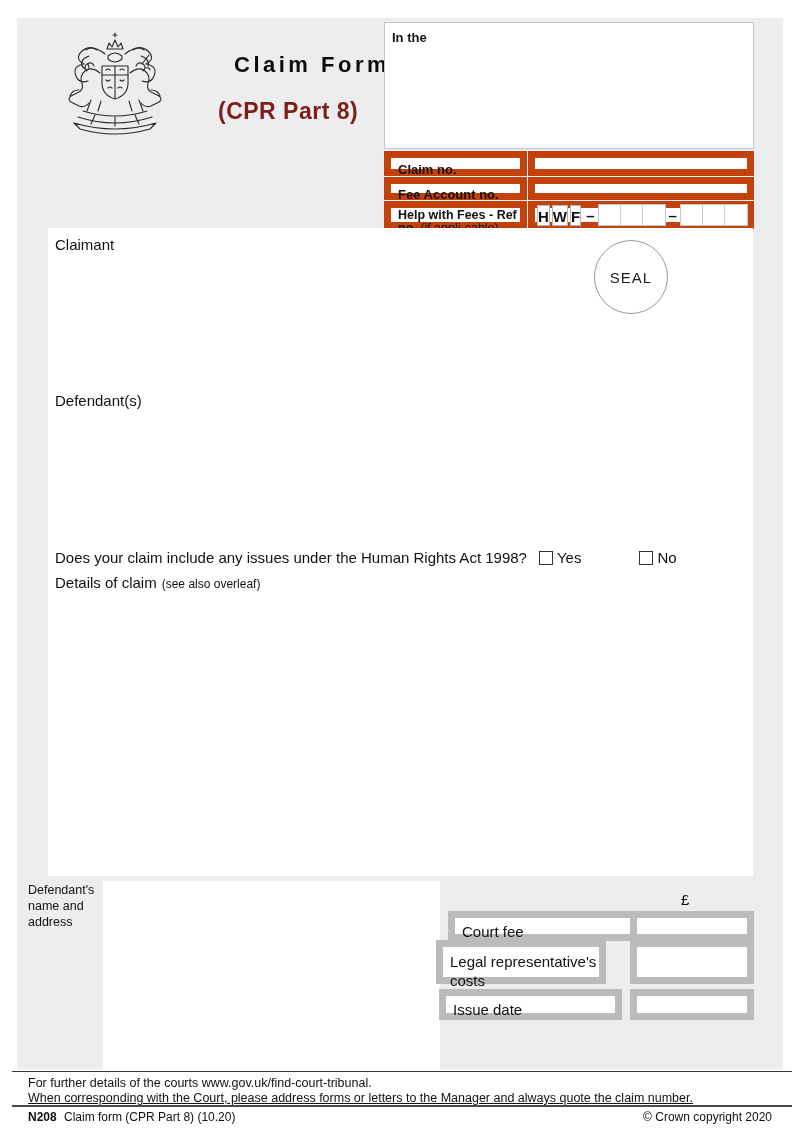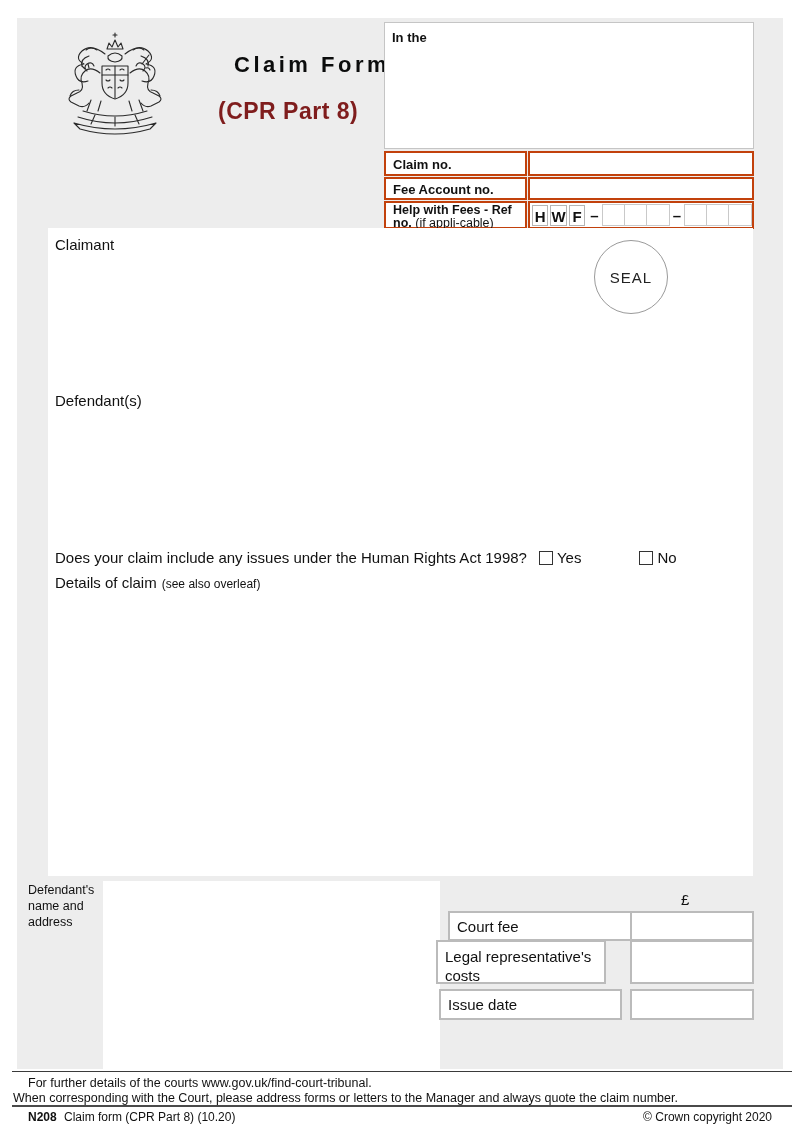--- a/index.html
+++ b/index.html
@@ -10,21 +10,21 @@
 
   .crest { position:absolute; left:45px; top:28px; width:140px; height:107px; }
 
   .title-block { position:absolute; left:218px; top:52px; }
   .title-line1 { font-size:22px; font-weight:bold; letter-spacing:3.5px; color:#0b0c0c; white-space:nowrap;margin-left:16px; }
   .title-line2 { font-size:23px; font-weight:bold; letter-spacing:0.5px; color:#7f1d1d; margin-top:20px; white-space:nowrap; }
 
   .in-the-box { position:absolute; left:384px; top:22px; width:370px; height:127px; background:#fff; border:1px solid #c5c5c5; padding:5px 7px; }
   .in-the-label { font-size:13px; font-weight:bold; }
 
-  .cell { position:absolute; background:#fff; border:2px solid #c2410c; }
+  .cell { position:absolute; background:#fff; border:7px solid #c2410c; }
   .lbl-cell { font-size:13px; font-weight:bold; padding-left:7px; }
   .claim-lbl   { left:384px; top:151px; width:143px; height:25px; line-height:23px; }
   .claim-val   { left:528px; top:151px; width:226px; height:25px; }
   .fee-lbl     { left:384px; top:177px; width:143px; height:23px; line-height:21px; }
   .fee-val     { left:528px; top:177px; width:226px; height:23px; }
   .hwf-lbl     { left:384px; top:201px; width:143px; height:28px; font-size:12.5px; line-height:13px; padding-top:1px; }
   .hwf-note    { font-weight:normal; }
   .hwf-val     { left:528px; top:201px; width:226px; height:28px; display:flex; align-items:center; padding-left:2px; }
 
   .hwf-letter { width:21px; height:21px; border:1px solid #b5b5b5; background:#fff; font-size:15px; font-weight:bold; text-align:center; line-height:21px; margin-right:2px; }
@@ -54,21 +54,21 @@
   .fees-lbl { font-size:15px; padding:5px 0 0 7px; }
   .fee-r1-lbl { left:448px; top:911px; width:199px; height:30px; border-color:#bbb; }
   .fee-r1-val { left:630px; top:911px; width:124px; height:30px; border-color:#bbb; }
   .fee-r2-lbl { left:436px; top:940px; width:170px; height:44px; border-color:#bbb; line-height:19px; }
   .fee-r2-val { left:630px; top:940px; width:124px; height:44px; border-color:#bbb; }
   .fee-r3-lbl { left:439px; top:989px; width:183px; height:31px; border-color:#bbb; }
   .fee-r3-val { left:630px; top:989px; width:124px; height:31px; border-color:#bbb; }
 
   .footer-hr1 { position:absolute; left:12px; top:1071px; width:780px; height:1px; background:#3a3a3a; }
   .footer-l1 { position:absolute; left:28px; top:1076px; font-size:12.5px; }
-  .footer-l2 { position:absolute; left:13px; top:1091px; font-size:12.5px; }
+  .footer-l2 { position:absolute; left:28px; top:1091px; font-size:12.5px;text-decoration:underline; }
   .footer-hr2 { position:absolute; left:12px; top:1105px; width:780px; height:2px; background:#4a4a4a; }
   .footer-bottom { position:absolute; left:28px; top:1110px; width:744px; display:flex; justify-content:space-between; font-size:12px;gap:37px; }
   .form-code { font-weight:bold; }
   .form-desc { margin-left:4px; }
 </style>
 </head>
 <body>
 
 <div class="gray-band"></div>
 

